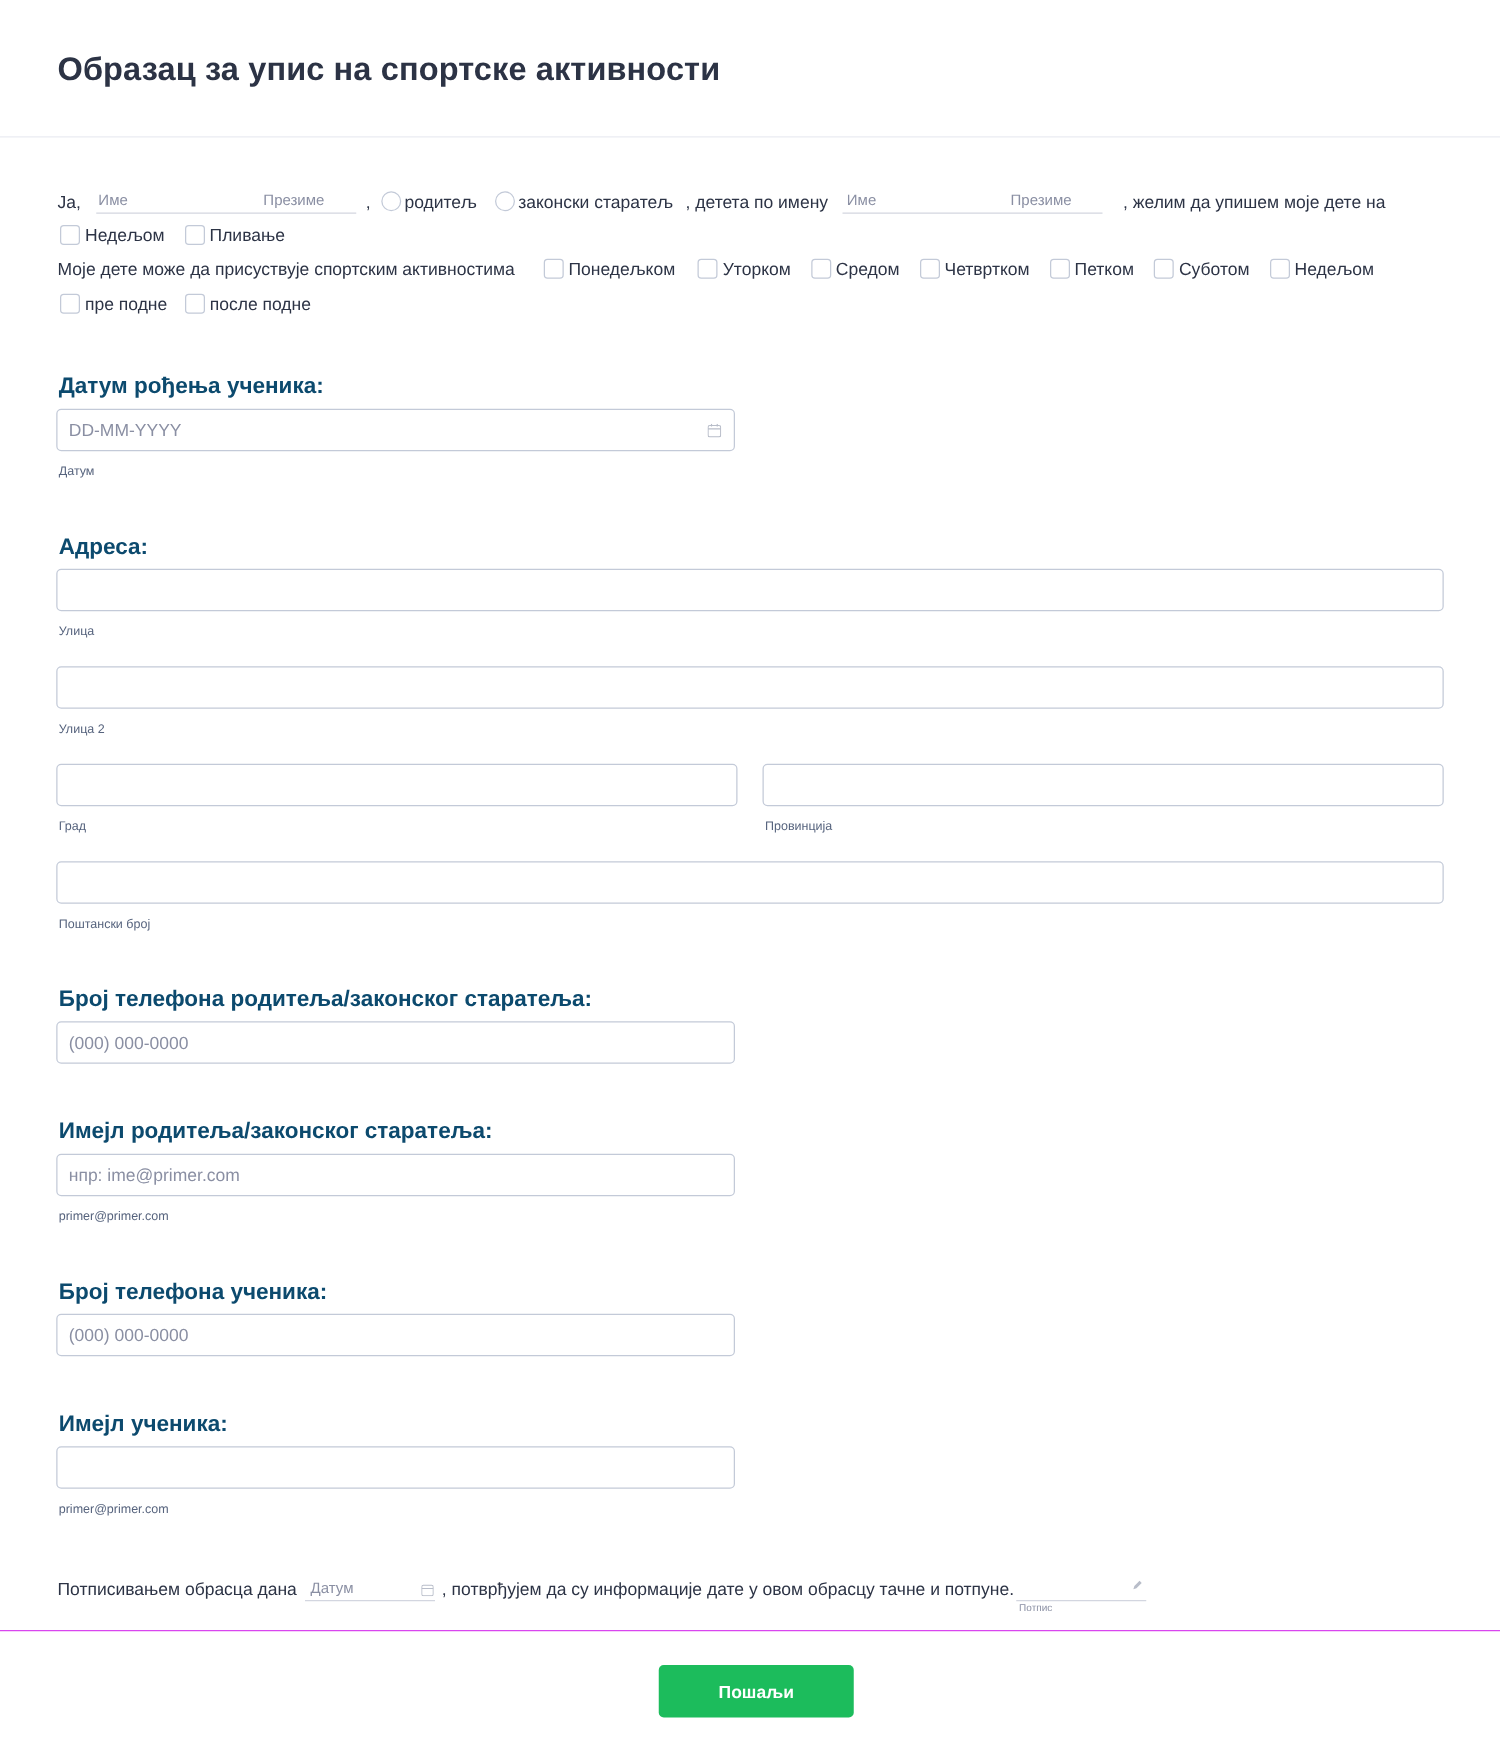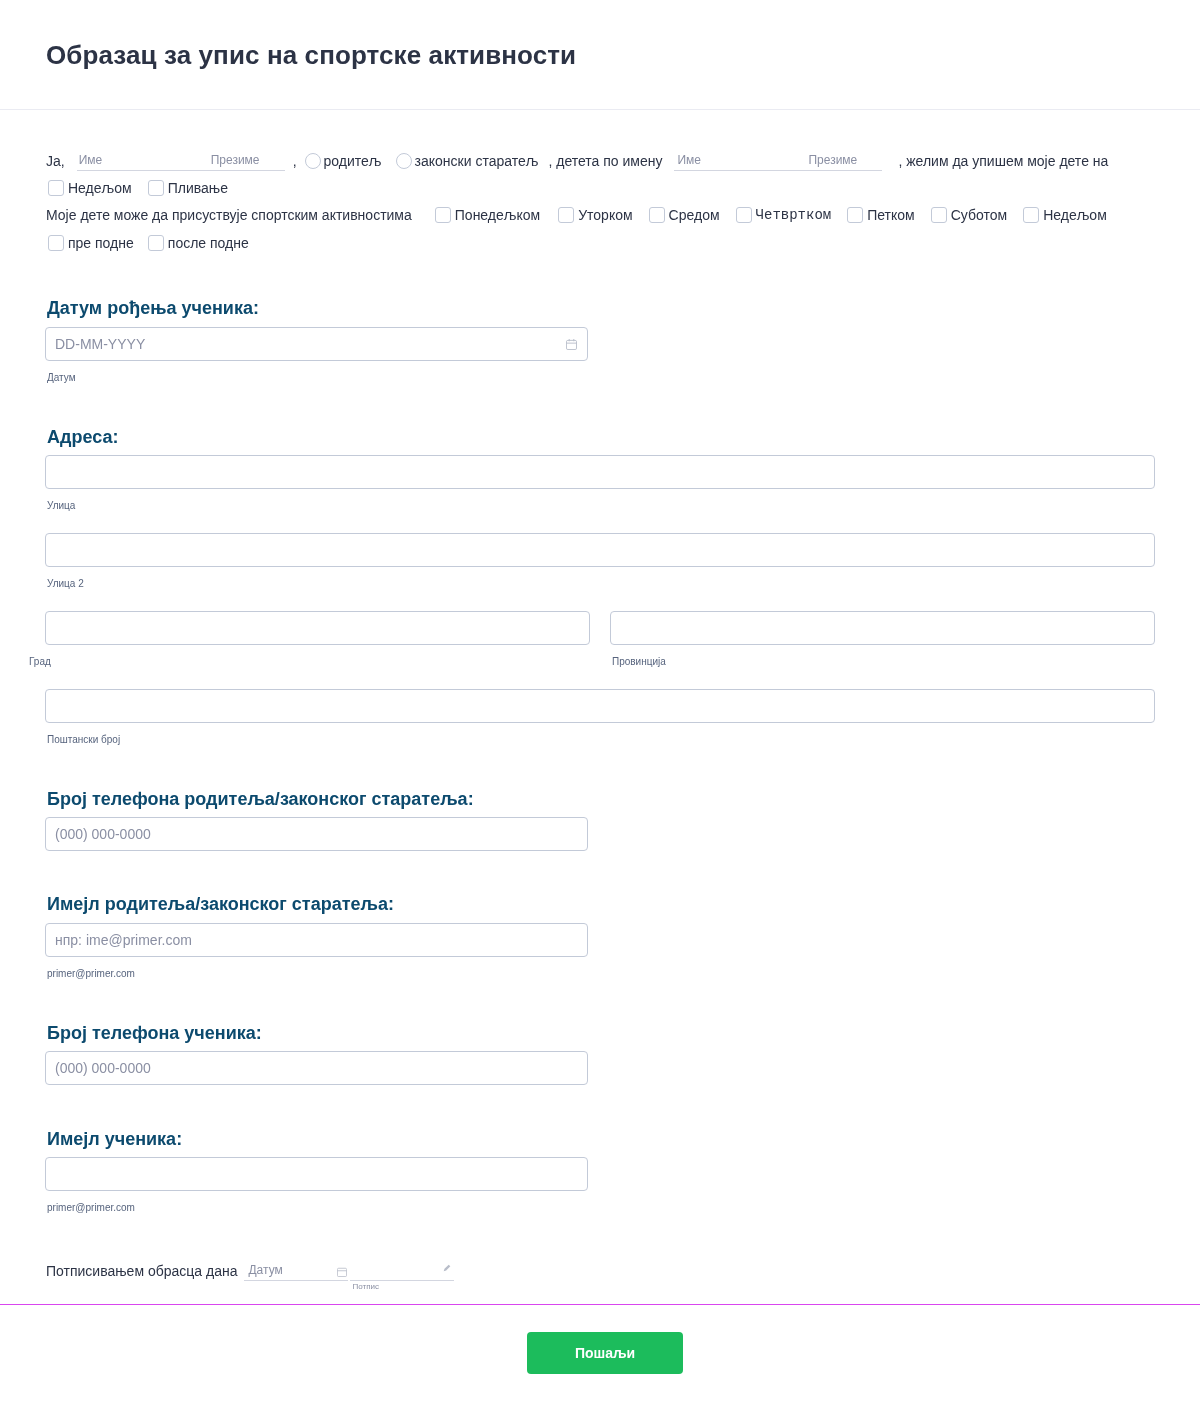--- a/index.html
+++ b/index.html
@@ -162,21 +162,21 @@
     <span>Понедељком</span>
   </span>
   <span class="opt" style="margin-right:16px;">
     <span class="checkbox"></span>
     <span>Уторком</span>
   </span>
   <span class="opt" style="margin-right:16px;">
     <span class="checkbox"></span>
     <span>Средом</span>
   </span>
-  <span class="opt" style="margin-right:16px;font-family:Liberation Mono, monospace;">
+  <span class="opt" style="margin-right:16px;">
     <span class="checkbox"></span>
     <span>Четвртком</span>
   </span>
   <span class="opt" style="margin-right:16px;">
     <span class="checkbox"></span>
     <span>Петком</span>
   </span>
   <span class="opt" style="margin-right:16px;">
     <span class="checkbox"></span>
     <span>Суботом</span>
@@ -211,21 +211,21 @@
 <span class="sublabel" style="left:47px;top:372px;">Датум</span>
 
 <label class="field field-label" style="top:427px;left:47px;">Адреса:</label>
 <div class="text-input" style="left:45px;top:455px;width:1110px;"></div>
 <span class="sublabel" style="left:47px;top:500px;">Улица</span>
 
 <div class="text-input" style="left:45px;top:533px;width:1110px;"></div>
 <span class="sublabel" style="left:47px;top:578px;">Улица 2</span>
 
 <div class="text-input" style="left:45px;top:611px;width:545px;"></div>
-<span class="sublabel" style="left:29px;top:656px;">Град</span>
+<span class="sublabel" style="left:47px;top:656px;">Град</span>
 
 <div class="text-input" style="left:610px;top:611px;width:545px;"></div>
 <span class="sublabel" style="left:612px;top:656px;">Провинција</span>
 
 <div class="text-input" style="left:45px;top:689px;width:1110px;"></div>
 <span class="sublabel" style="left:47px;top:734px;">Поштански број</span>
 
 <label class="field field-label" style="top:789px;left:47px;">Број телефона родитеља/законског старатеља:</label>
 <div class="text-input" style="left:45px;top:817px;width:543px;">
   <span>(000) 000-0000</span>
@@ -248,20 +248,21 @@
 
 <div class="inline-row" style="top:1261px;">
   <span style="margin-right:7px;">Потписивањем обрасца дана</span>
   <div class="inline-input" style="width:104px;position:relative;">
     <span style="padding-left:4px;">Датум</span>
     <svg viewBox="0 0 12 12" style="position:absolute;right:1px;bottom:3px;width:10px;height:10px;">
       <rect x="0.5" y="1.5" width="11" height="10" rx="1.5" fill="none" stroke="#b8bdc9" stroke-width="1"></rect>
       <line x1="0.5" y1="4.5" x2="11.5" y2="4.5" stroke="#b8bdc9" stroke-width="1"></line>
     </svg>
   </div>
+  <span style="margin-left:5px;">, потврђујем да су информације дате у овом обрасцу тачне и потпуне.</span>
   <div style="position:relative;width:104px;height:20px;border-bottom:1px solid #d3d6e0;margin-left:2px;text-decoration:underline;">
     <svg viewBox="0 0 12 12" style="position:absolute;right:2px;top:2px;width:10px;height:10px;">
       <path d="M2 10 L3 7 L8 2 L10 4 L5 9 Z" fill="#b8bdc9"></path>
     </svg>
     <span style="position:absolute;left:2px;top:21px;font-size:8px;color:#8a8fa3;">Потпис</span>
   </div>
 </div>
 
 <div class="footer">
   <button class="submit">Пошаљи</button>

